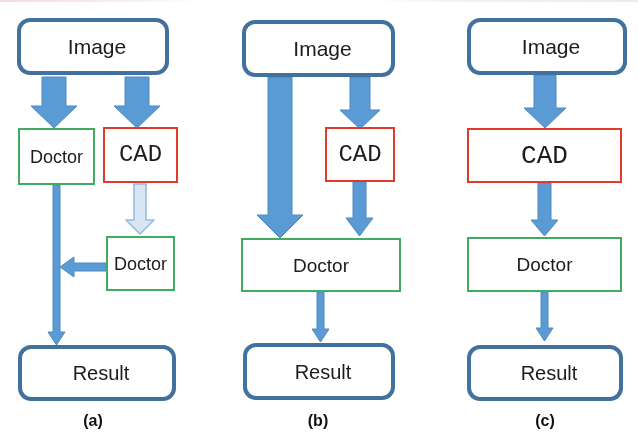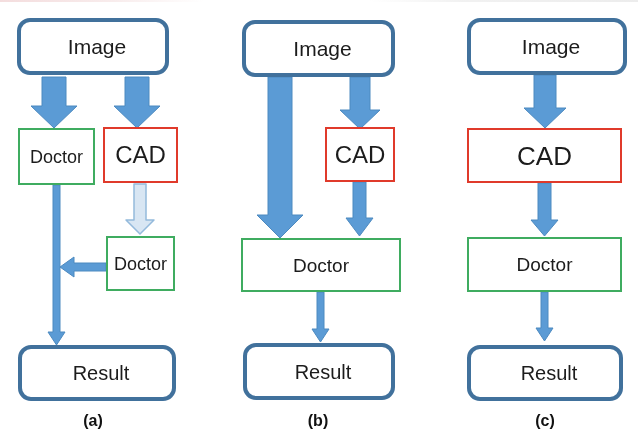--- a/index.html
+++ b/index.html
@@ -20,21 +20,21 @@
   .pale-arrow{fill:var(--pale-fill);stroke:var(--pale-edge);stroke-width:1.5;stroke-linejoin:round;}
   .box{
     position:absolute;background:#ffffff;color:#1c1c1c;
     display:flex;align-items:center;justify-content:center;
     box-sizing:border-box;line-height:1;
   }
   .rounded{border:4px solid var(--rounded-border);border-radius:13px;font-size:21px;padding-left:8px;}
   .green{border:2.5px solid var(--green);}
   .red{border:2.5px solid var(--red);}
   .lbl-doctor{font-size:18px;}
-  .lbl-cad{font-size:24px;}
+  .lbl-cad{font-size:24px;font-family:Liberation Mono, monospace;}
   .interactive-label{
     position:absolute;color:#141414;font-size:14.5px;
     text-align:center;white-space:nowrap;
   }
   .caption{
     position:absolute;width:40px;text-align:center;
     font-weight:bold;font-size:16px;color:#111;
   }
 </style>
 </head>

